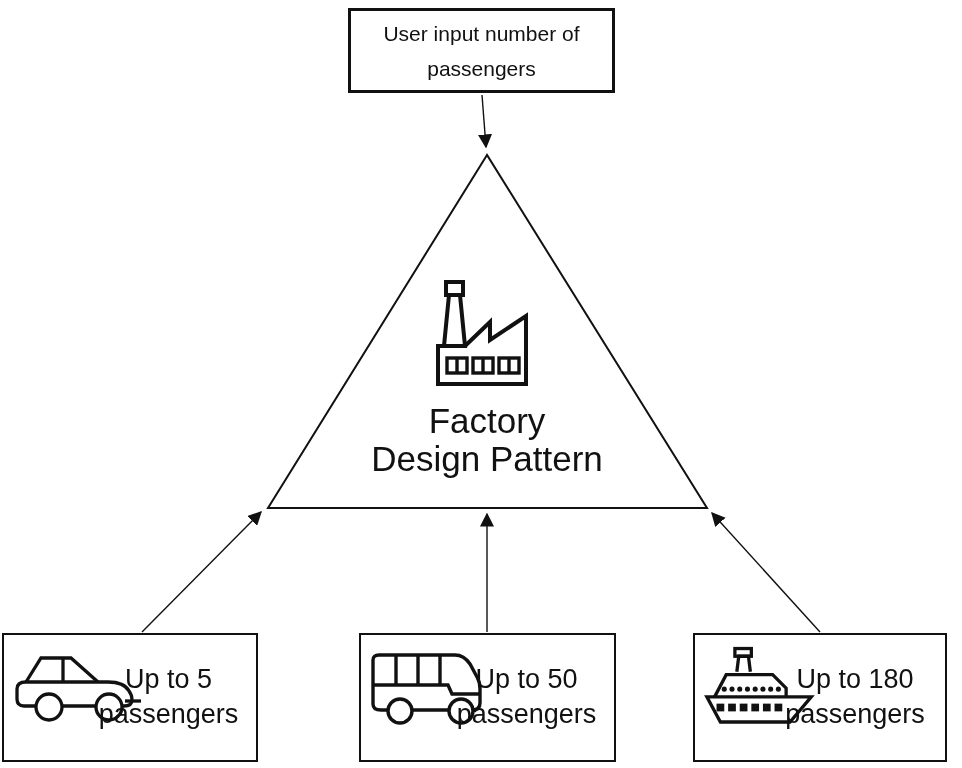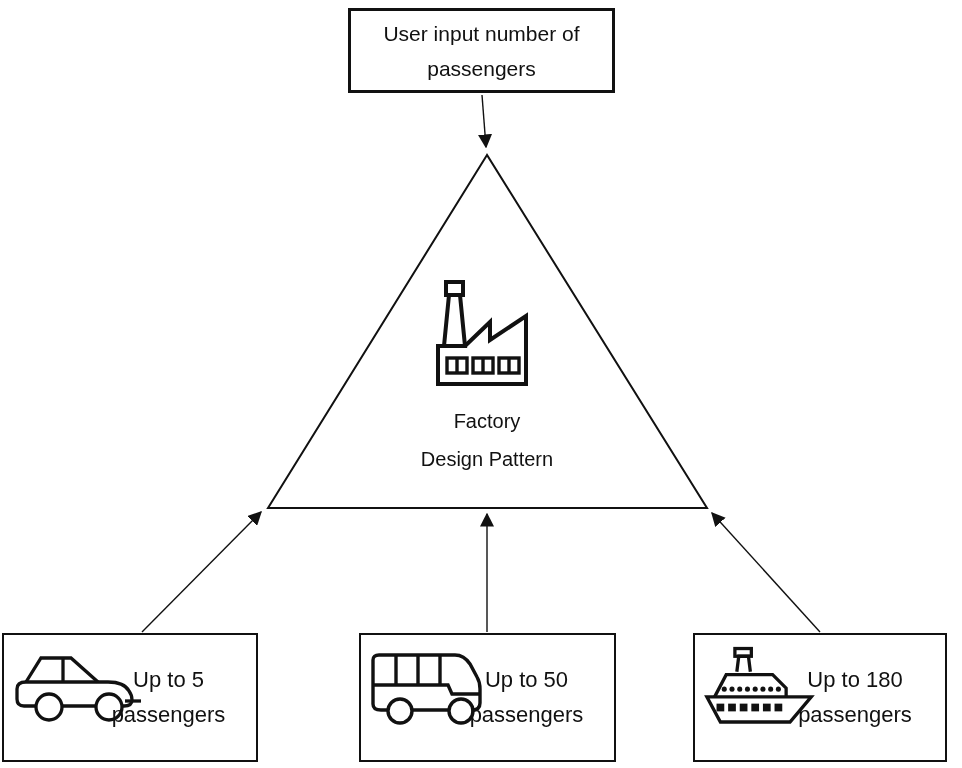--- a/index.html
+++ b/index.html
@@ -37,39 +37,39 @@
   .factory-icon-wrap {
     position: absolute;
     left: 432px; top: 276px;
     width: 100px; height: 112px;
   }
   .factory-label {
     position: absolute;
     left: 337px; top: 402px;
     width: 300px;
     text-align: center;
-    font-size: 20px;
+    font-size: 35px;
     line-height: 38px;
     white-space: pre-line;
   }
   .option-box {
     position: absolute;
     top: 633px;
     height: 129px;
     border-width: 2.5px;
   }
   .option-box .vehicle-icon {
     position: absolute;
     left: 8px; top: 9px;
   }
   .option-box .label {
     position: absolute;
     top: 27px;
     text-align: center;
-    font-size: 22px;
+    font-size: 27px;
     line-height: 35px;
   }
   .box-car  { left: 2px;   width: 256px; }
   .box-bus  { left: 359px; width: 257px; padding-left: 8px; }
   .box-ship { left: 693px; width: 254px; }
   .box-car .label  { right: 5px; width: 165px; }
   .box-bus .label  { right: 5px; width: 165px; }
   .box-ship .label { right: 5px; width: 170px; }
   svg { display: block; }
 </style>

